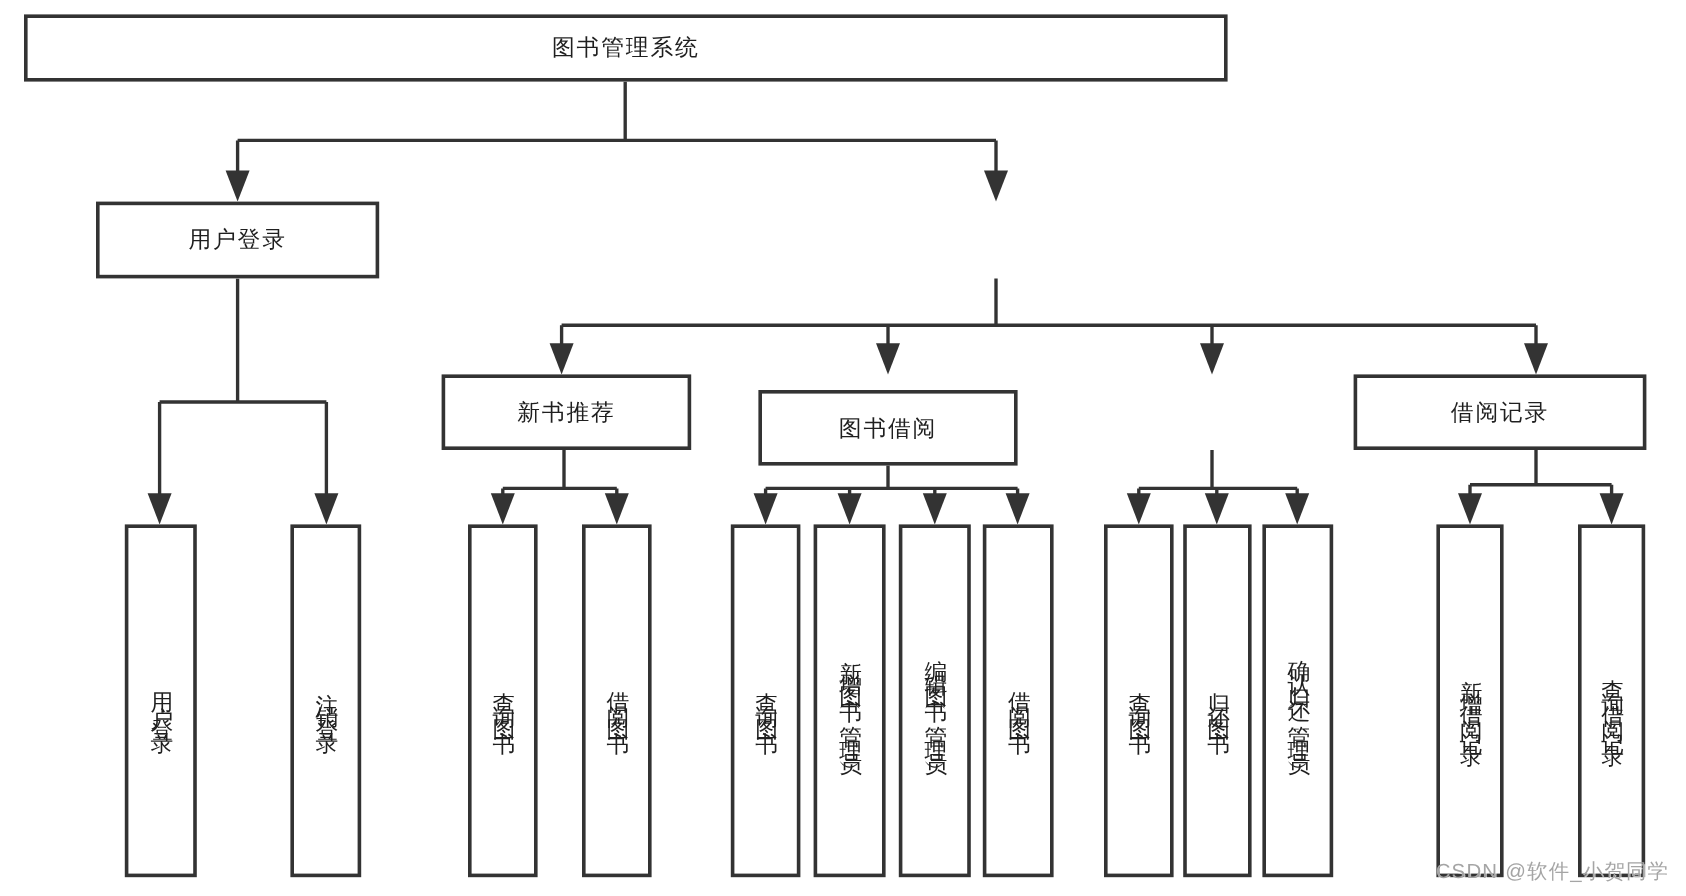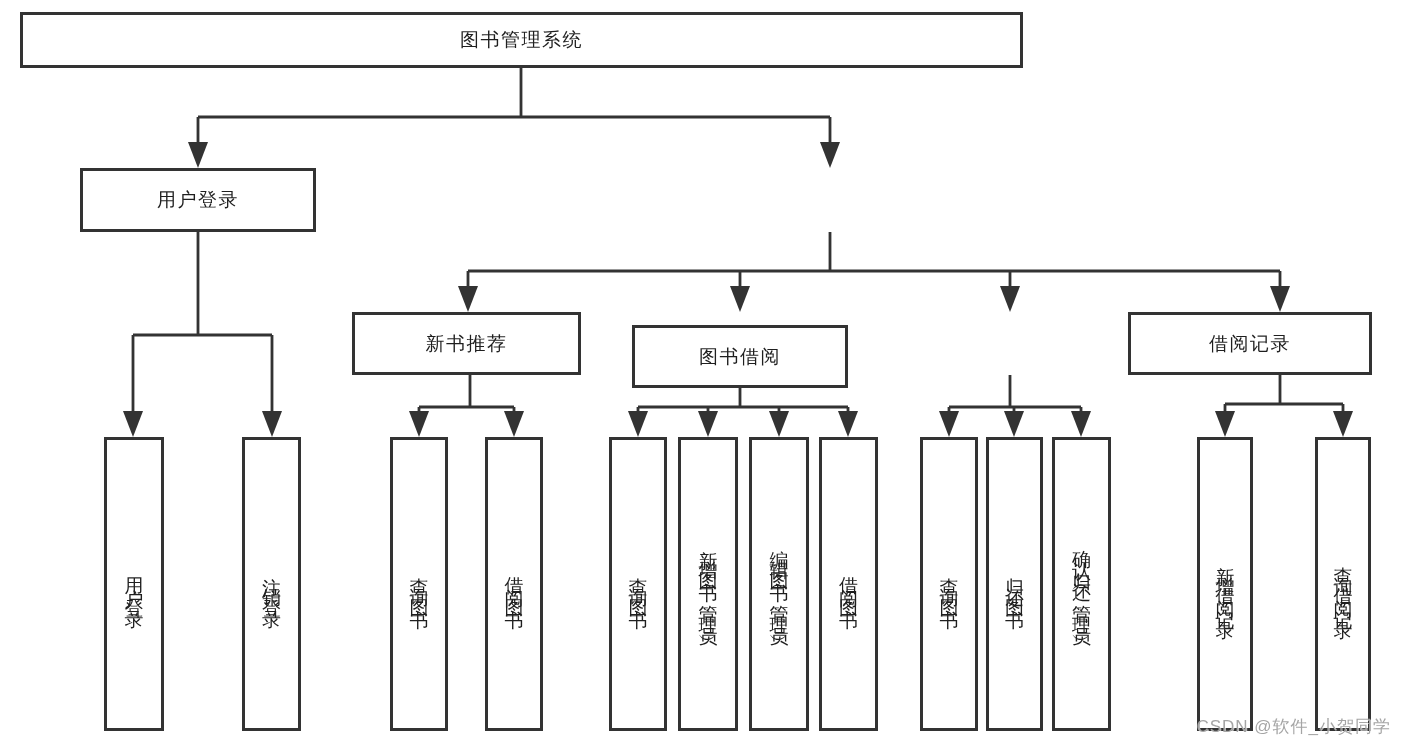--- a/index.html
+++ b/index.html
@@ -92,21 +92,21 @@
   </svg>
 
   <div class="node" style="left:20px;top:12px;width:1003px;height:56px">
     <span class="hlabel">图书管理系统</span>
   </div>
 
   <div class="node" style="left:80px;top:168px;width:236px;height:64px">
     <span class="hlabel">用户登录</span>
   </div>
 
-  <div class="node" style="left:352px;top:312px;width:229px;height:63px">
+  <div class="node" style="left:368px;top:312px;width:208px;height:63px">
     <span class="hlabel">新书推荐</span>
   </div>
   <div class="node" style="left:632px;top:325px;width:216px;height:63px">
     <span class="hlabel">图书借阅</span>
   </div>
   <div class="node" style="left:1128px;top:312px;width:244px;height:63px">
     <span class="hlabel">借阅记录</span>
   </div>
 
   <div class="node" style="left:104px;top:437px;width:60px;height:294px">

